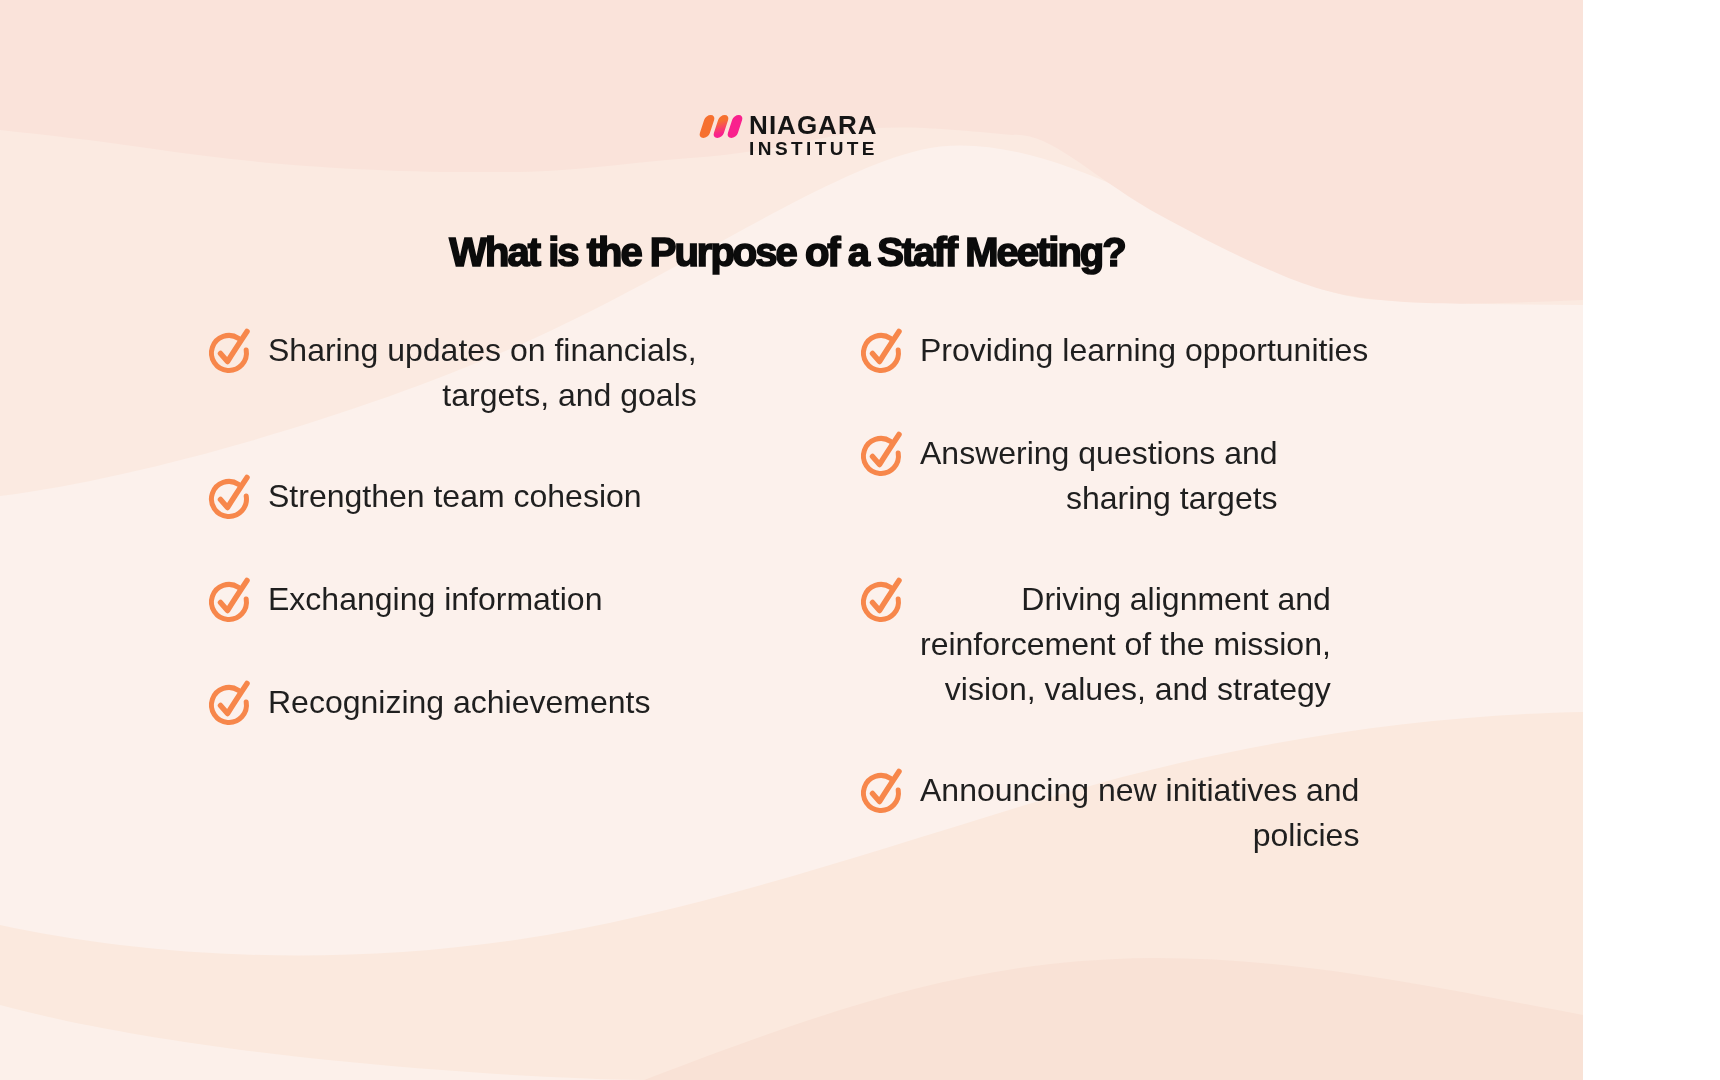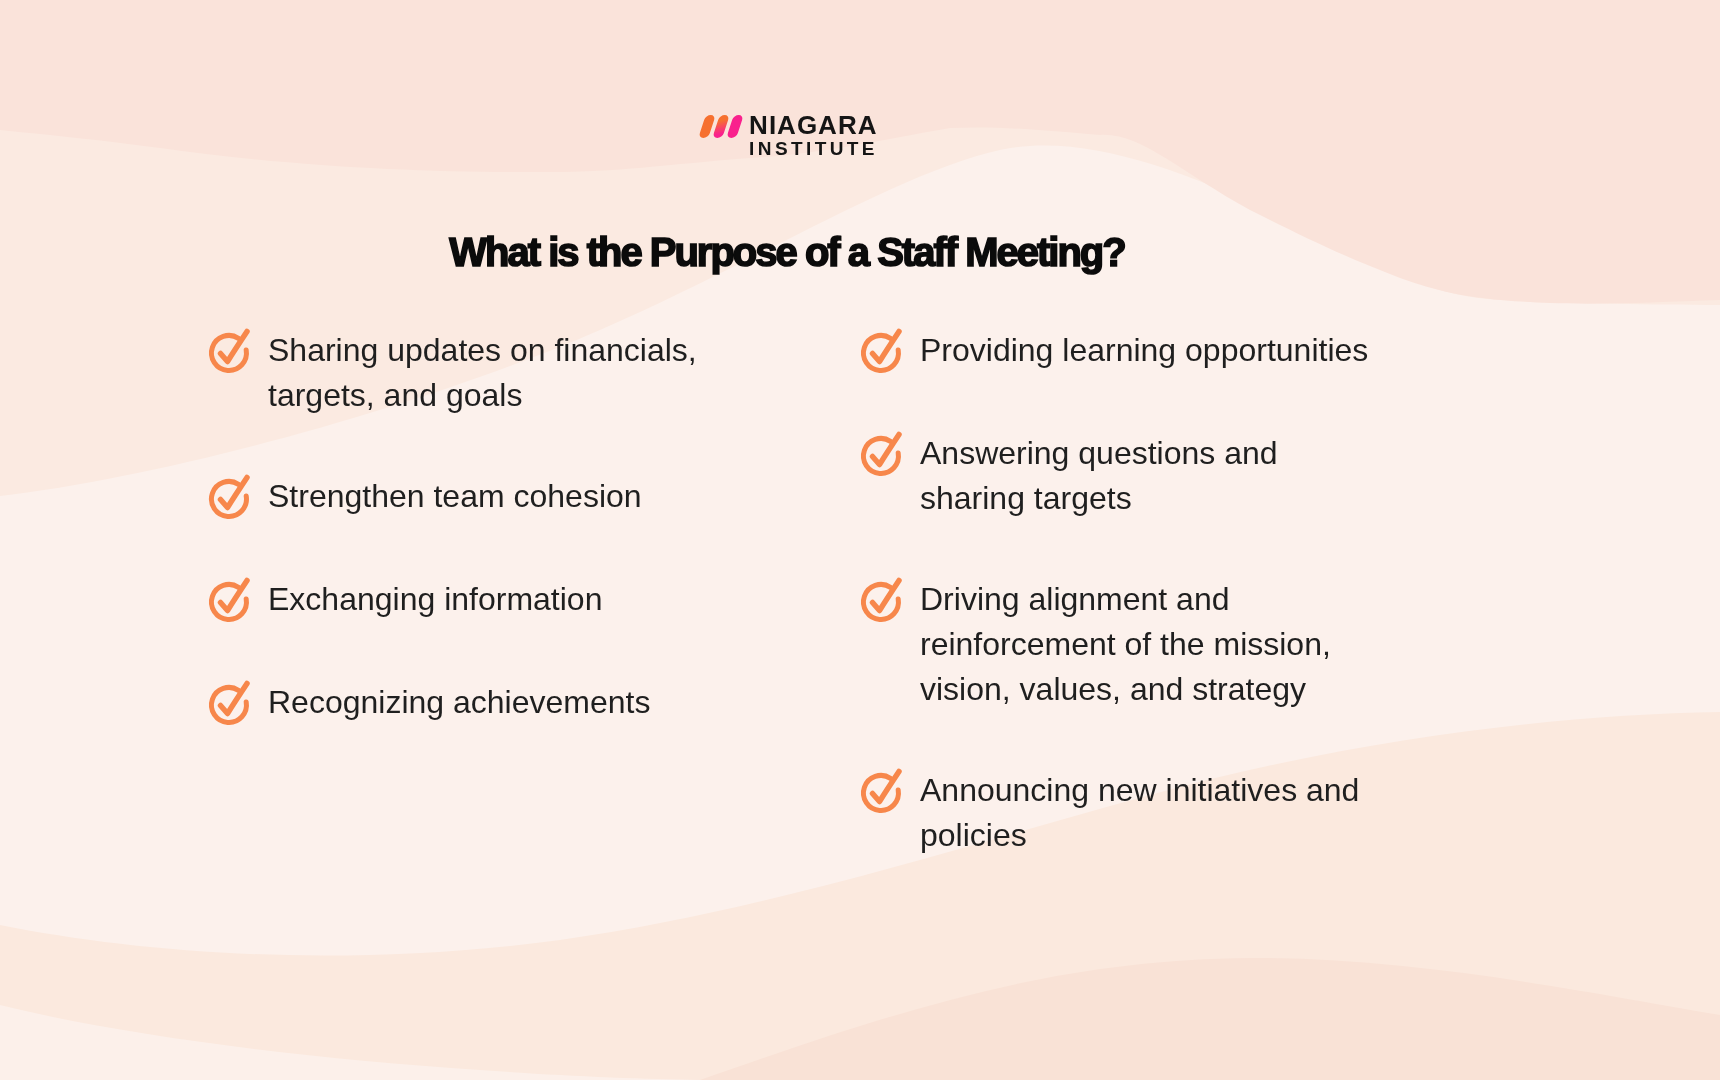--- a/index.html
+++ b/index.html
@@ -1,18 +1,18 @@
 <!DOCTYPE html>
 <html style="--bg-base: #FCF1EC; --bg-wave-top: #FAE3DA; --bg-wave-left: #FBEAE1; --bg-wave-bottom-mid: #FBE9DE; --bg-wave-bottom-deep: #F9E2D6; --bg-wave-bottom-light: #FCF0EA; --check: #F7874B; --text: #1F1F1F; --title: #0B0B0B; --logo-orange: #F6702F; --logo-pink: #F9218D; --logo-text: #151515;"><head>
 <meta charset="utf-8">
 <style>
   html, body { margin: 0; padding: 0; background: #ffffff; }
   .canvas {
     position: relative;
-    width: 1720px;
+    width: 1583px;
     height: 1080px;
     overflow: hidden;
     background: var(--bg-base, #FCF1EC);
     font-family: "Liberation Sans", sans-serif;
   }
   .bg-waves {
     position: absolute;
     inset: 0;
     width: 100%;
     height: 100%;
@@ -84,20 +84,21 @@
     margin-right: 12px;
     margin-top: -3px;
     color: var(--check, #F7874B);
   }
   .check-icon svg { display: block; overflow: visible; }
   .item-text {
     font-size: 32px;
     line-height: 45px;
     color: var(--text, #1F1F1F);
     white-space: pre;
+    text-align: right;
   }
 </style>
 </head>
 <body>
 
 <div class="canvas">
 
   <svg class="bg-waves" viewBox="0 0 1720 1080" preserveAspectRatio="none" aria-hidden="true">
     <rect x="0" y="0" width="1720" height="1080" fill="var(--bg-base, #FCF1EC)"></rect>
     <path fill="var(--bg-wave-left, #FBEAE1)" d="M0,0 H1720 V305 C1640,305 1560,303 1500,300 C1430,296 1390,270 1350,250

